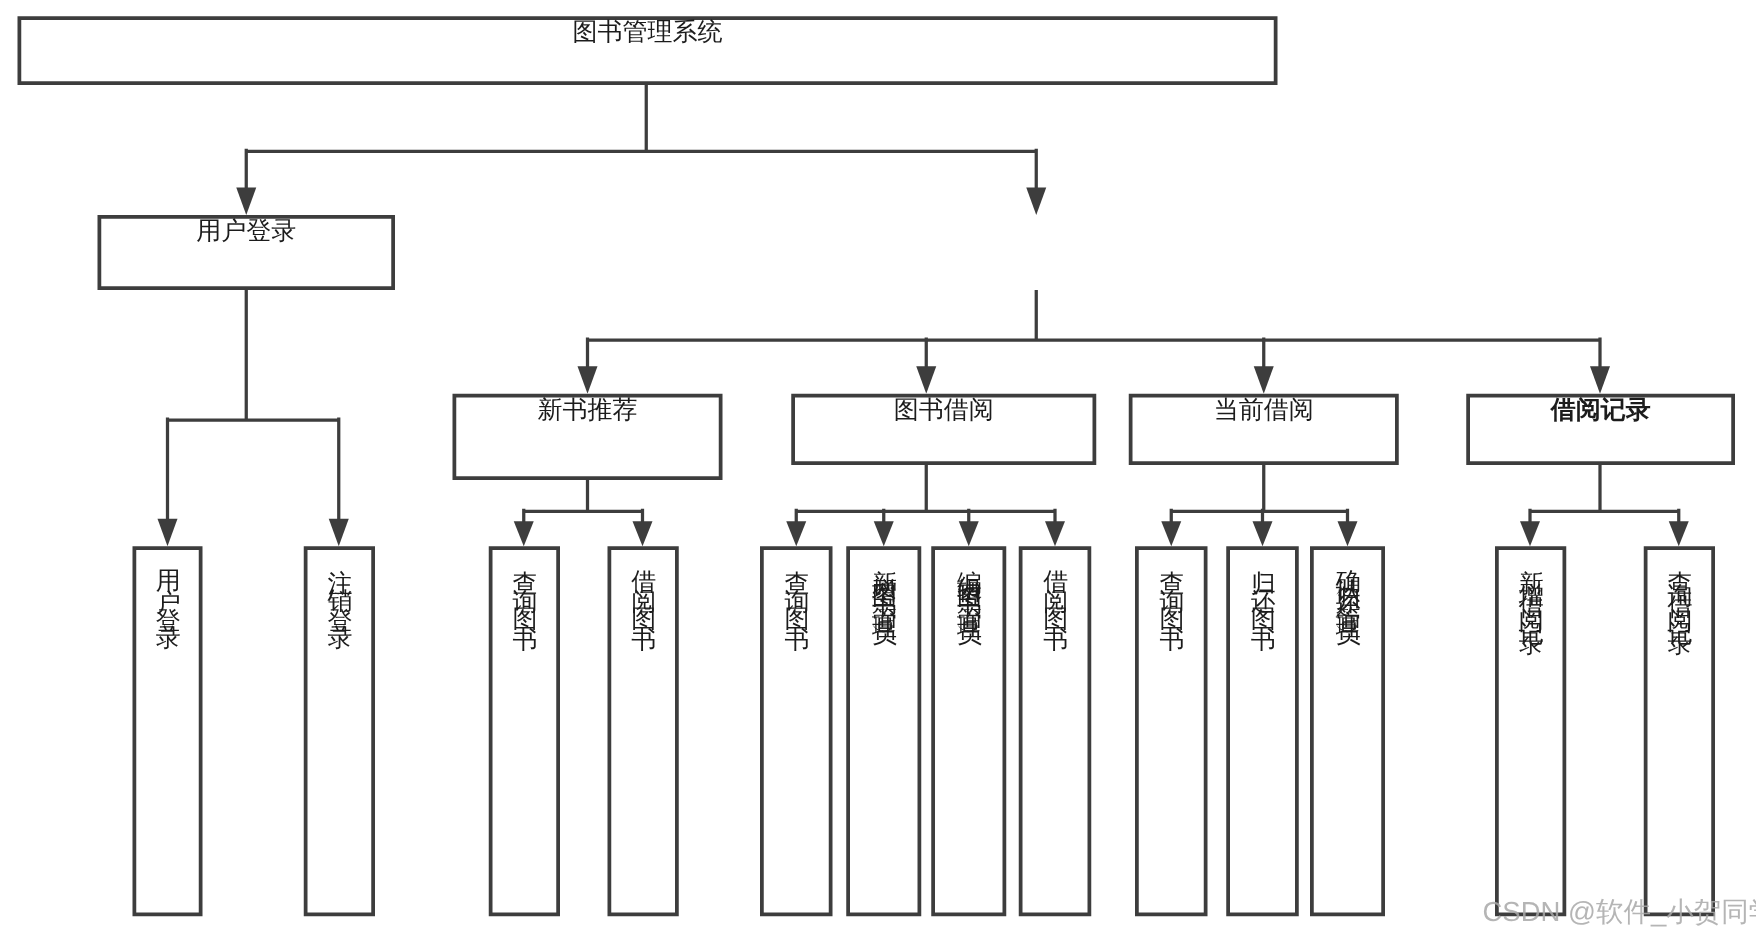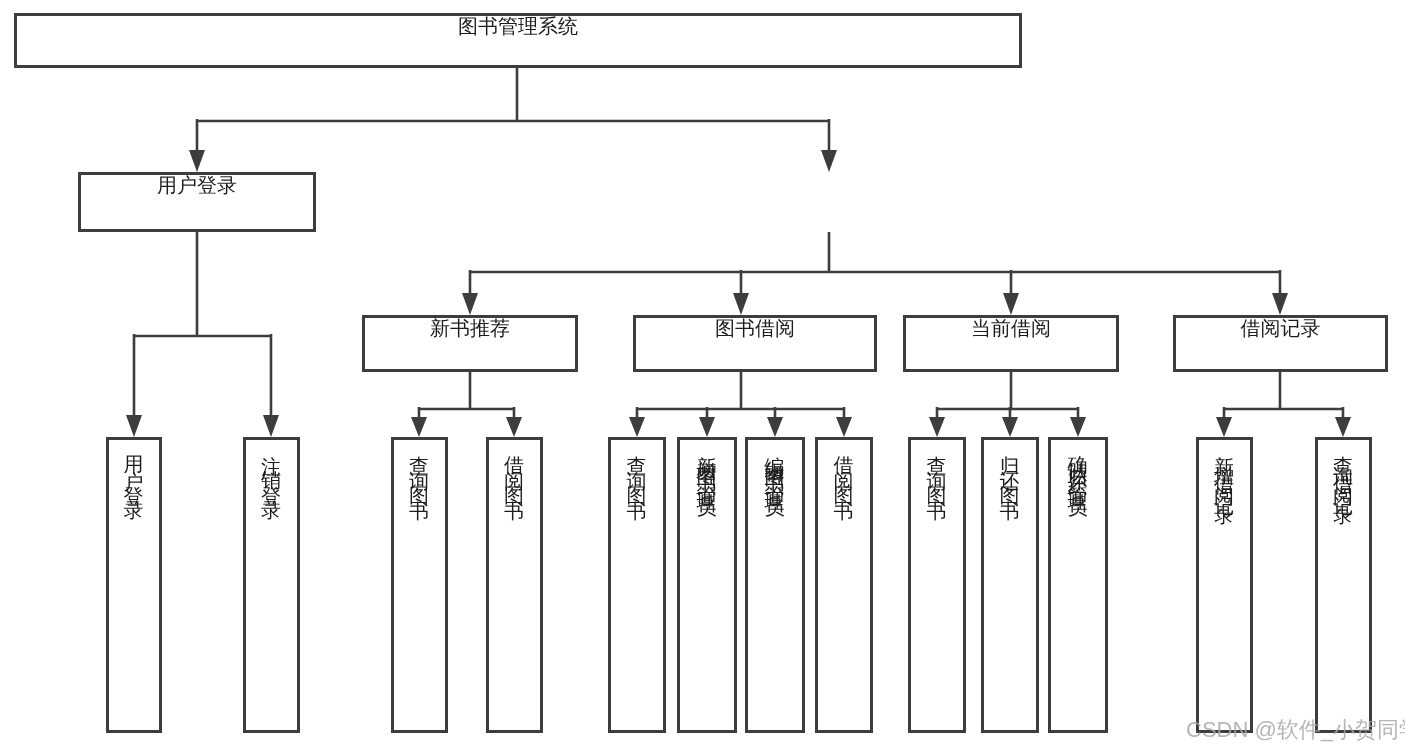--- a/index.html
+++ b/index.html
@@ -90,30 +90,30 @@
   </svg>
 
   <div class="node" style="left:14px;top:13px;width:1008px;height:55px;">
     <span>图书管理系统</span>
   </div>
 
   <div class="node" style="left:78px;top:172px;width:238px;height:60px;">
     <span>用户登录</span>
   </div>
 
-  <div class="node" style="left:362px;top:315px;width:216px;height:57px;">
+  <div class="node" style="left:362px;top:315px;width:216px;height:69px;">
     <span>新书推荐</span>
   </div>
   <div class="node" style="left:633px;top:315px;width:244px;height:57px;">
     <span>图书借阅</span>
   </div>
   <div class="node" style="left:903px;top:315px;width:216px;height:57px;">
     <span>当前借阅</span>
   </div>
-  <div class="node" style="left:1173px;top:315px;width:215px;height:57px;">
+  <div class="node" style="left:1173px;top:315px;width:215px;height:57px;font-weight:bold;">
     <span>借阅记录</span>
   </div>
 
   <div class="node" style="left:106px;top:437px;width:56px;height:296px;">
     <span class="vlabel v4">用户登录</span>
   </div>
   <div class="node" style="left:243px;top:437px;width:57px;height:296px;">
     <span class="vlabel v4">注销登录</span>
   </div>
 

